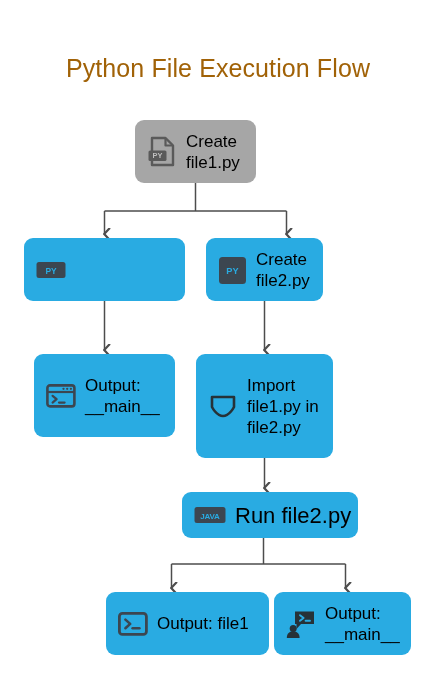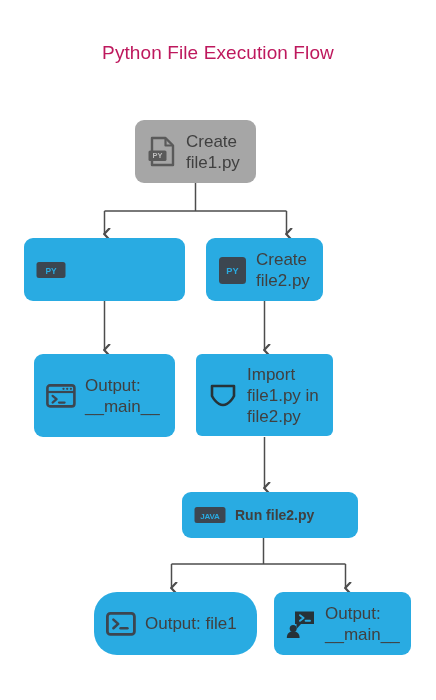--- a/index.html
+++ b/index.html
@@ -12,25 +12,25 @@
     height: 700px;
     position: relative;
     overflow: hidden;
     font-family: "Liberation Sans", sans-serif;
     -webkit-font-smoothing: antialiased;
   }
 
   #diagram-title {
     position: absolute;
     left: 0;
-    top: 42px;
+    top: 54px;
     width: 436px;
     text-align: center;
-    font-size: 19px;
-    color: #be185d;
+    font-size: 25px;
+    color: #a16207;
     font-weight: 400;
     letter-spacing: 0.1px;
   }
 
   .edges {
     position: absolute;
     left: 0;
     top: 0;
     width: 436px;
     height: 700px;
@@ -42,44 +42,44 @@
     border-radius: 9px;
     display: flex;
     align-items: center;
     gap: 9px;
     padding: 0 12px;
   }
   .node.gray  { background: #a6a6a6; }
   .node.blue  { background: #29abe2; }
 
   .node-label {
-    color: #404040;
+    color: #000000;
     font-size: 17px;
     line-height: 21px;
     white-space: pre-line;
     flex: 1;
   }
   .node-label.nowrap { white-space: nowrap; }
 
   .icon {
     flex: 0 0 auto;
     display: block;
   }
 
   
   #node-create-file1   { left: 135px; top: 120px; width: 121px; height: 63px; }
   #node-run-file1      { left: 24px;  top: 238px; width: 161px; height: 63px; }
   #node-create-file2   { left: 206px; top: 238px; width: 117px; height: 63px; }
   #node-output-main-1  { left: 34px;  top: 354px; width: 141px; height: 83px; }
-  #node-import-file1   { left: 196px; top: 354px; width: 137px; height: 82px; border-radius: 6px; }
+  #node-import-file1   { left: 196px; top: 354px; width: 137px; height: 104px; }
   #node-run-file2      { left: 182px; top: 492px; width: 176px; height: 46px; }
-  #node-output-file1   { left: 94px;  top: 592px; width: 163px; height: 63px; border-radius: 23px; }
+  #node-output-file1   { left: 106px;  top: 592px; width: 163px; height: 63px; }
   #node-output-main-2  { left: 274px; top: 592px; width: 137px; height: 63px; }
 
-  #node-run-file2 .node-label { font-size: 14px; font-weight: bold; }
+  #node-run-file2 .node-label { font-size: 22px; }
 </style>
 </head>
 <body>
 
 <div id="diagram-title">Python File Execution Flow</div>
 
 <svg class="edges" viewBox="0 0 436 700" width="436" height="700" aria-hidden="true">
   <defs>
     <marker id="arw" markerWidth="9" markerHeight="9" refX="4.2" refY="4" orient="auto" markerUnits="strokeWidth">
       <path d="M0.6,0.8 L4.2,4.2 L7.8,0.8" fill="none" stroke="#4d4d4d" stroke-width="1.5" stroke-linecap="round" stroke-linejoin="round"></path>

